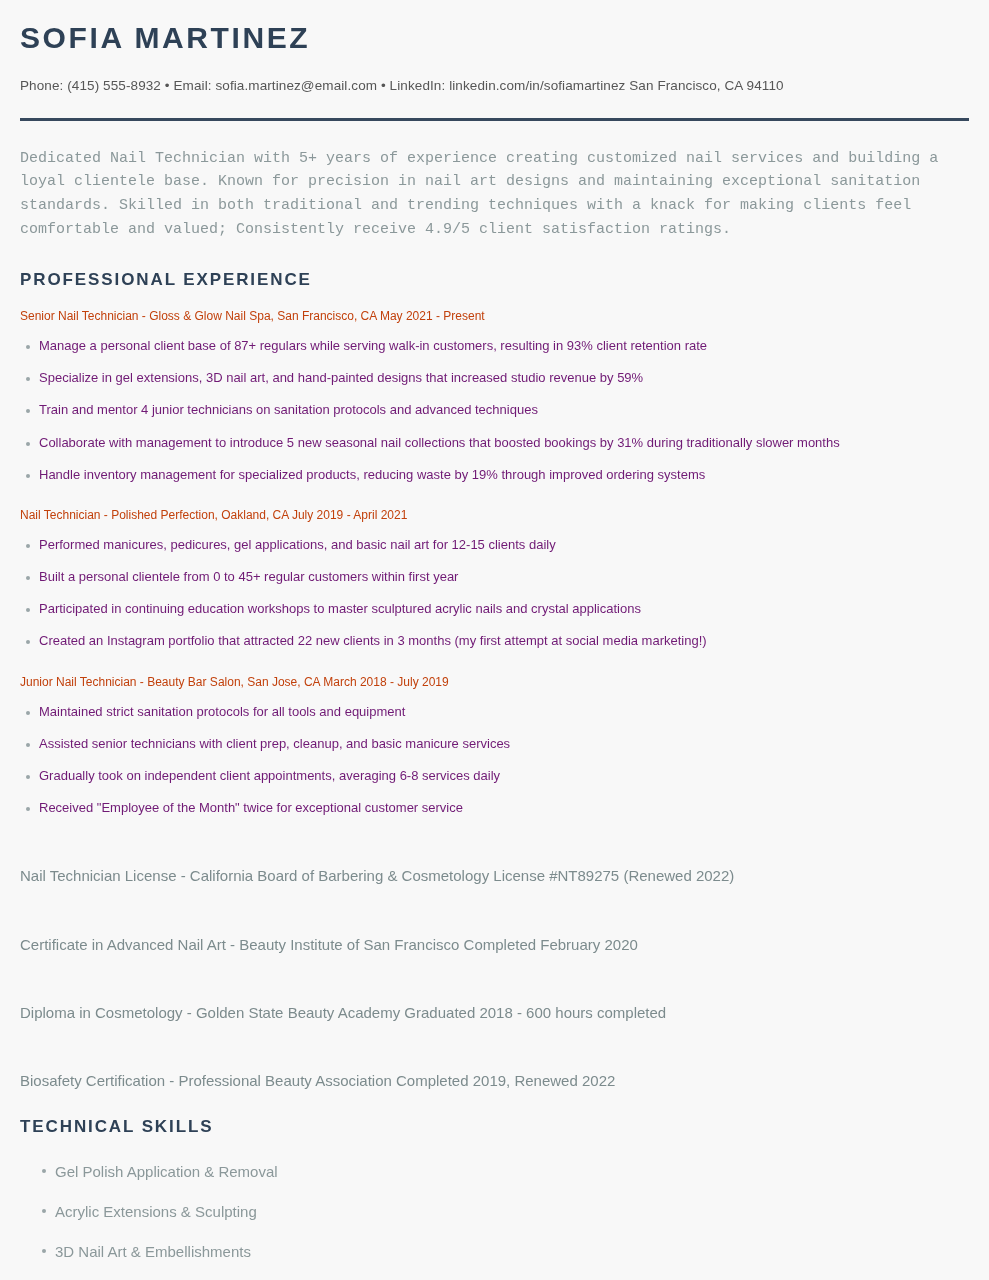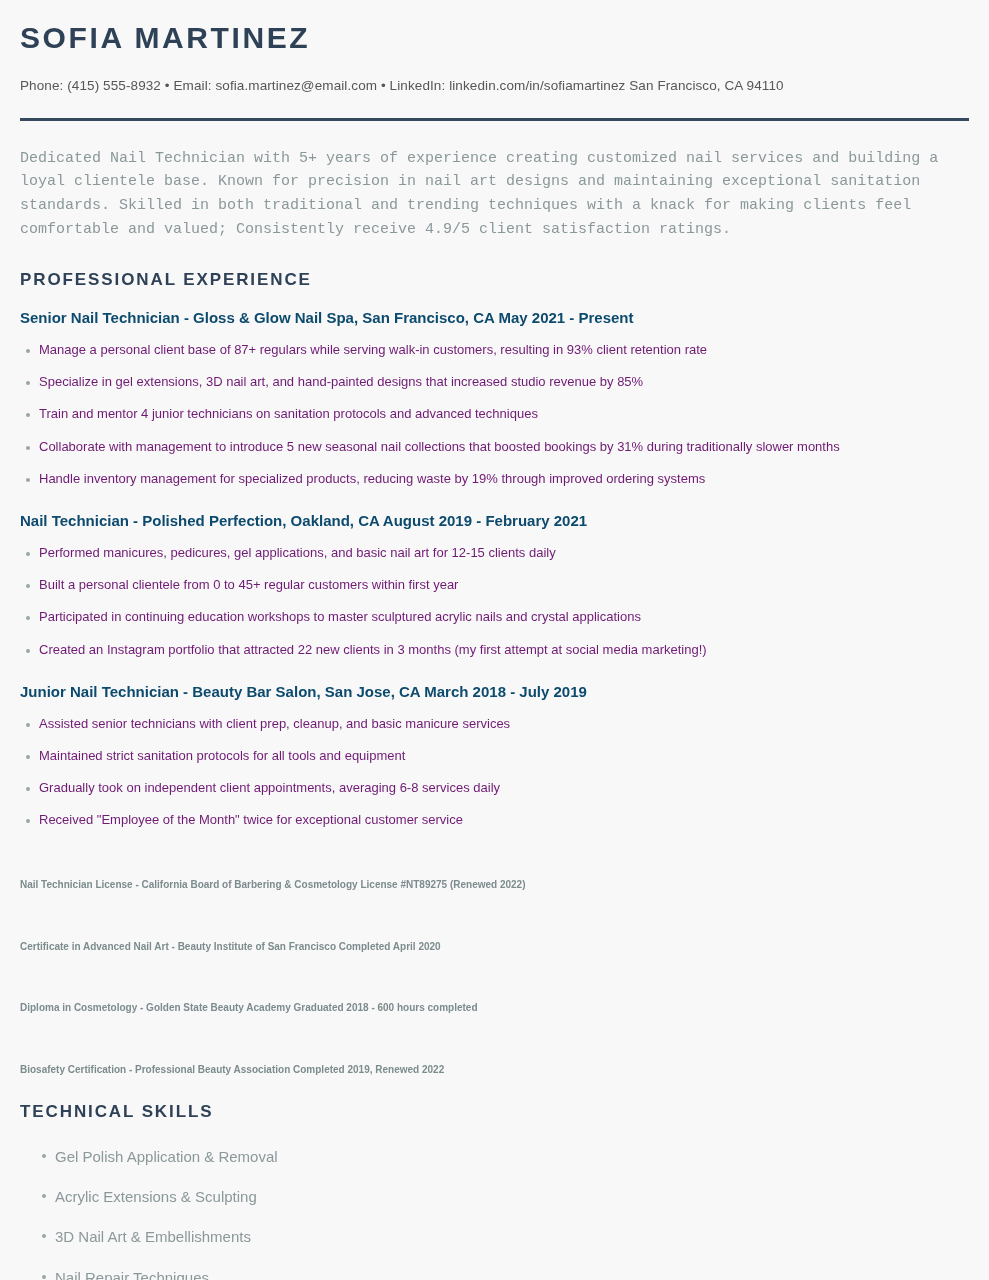--- a/index.html
+++ b/index.html
@@ -60,23 +60,23 @@
     font-weight: bold;
     letter-spacing: 1.9px;
     color: #2e4156;
     margin: 0 0 18px 0;
     line-height: 1.2;
   }
   .section { margin-bottom: 26px; }
 
   
   .job-heading {
-    font-size: 15px;
-    font-weight: bold;
-    color: #0c4a6e;
+    font-size: 12px;
+    font-weight: normal;
+    color: #c2410c;
     margin: 0 0 12px 0;
     line-height: 1.35;
   }
   .job-heading.spaced { margin-top: 22px; }
 
   ul.bullets {
     list-style: none;
     margin: 0 0 0 0;
     padding: 0;
   }
@@ -96,22 +96,22 @@
     left: 6px;
     top: 9px;
     width: 4px;
     height: 4px;
     border-radius: 50%;
     background: #9aa6a8;
   }
 
   
   .edu-entry {
-    font-size: 10px;
-    font-weight: bold;
+    font-size: 15px;
+    font-weight: normal;
     color: #7c8b8d;
     line-height: 1.35;
     margin-bottom: 14px;
     margin-top: 48px;
   }
 
   
   ul.skills {
     list-style: none;
     margin: 16px;
@@ -151,51 +151,51 @@
 
   <p class="summary">Dedicated Nail Technician with 5+ years of experience creating customized nail services and building a loyal clientele base. Known for precision in nail art designs and maintaining exceptional sanitation standards. Skilled in both traditional and trending techniques with a knack for making clients feel comfortable and valued; Consistently receive 4.9/5 client satisfaction ratings.</p>
 
   <div class="section experience-section">
     <h2 class="section-title">PROFESSIONAL EXPERIENCE</h2>
 
     <div>
       <div class="job-heading">Senior Nail Technician - Gloss &amp; Glow Nail Spa, San Francisco, CA May 2021 - Present</div>
       <ul class="bullets">
         <li>Manage a personal client base of 87+ regulars while serving walk-in customers, resulting in 93% client retention rate</li>
-        <li>Specialize in gel extensions, 3D nail art, and hand-painted designs that increased studio revenue by 85%</li>
+        <li>Specialize in gel extensions, 3D nail art, and hand-painted designs that increased studio revenue by 59%</li>
         <li>Train and mentor 4 junior technicians on sanitation protocols and advanced techniques</li>
         <li>Collaborate with management to introduce 5 new seasonal nail collections that boosted bookings by 31% during traditionally slower months</li>
         <li>Handle inventory management for specialized products, reducing waste by 19% through improved ordering systems</li>
       </ul>
     </div>
 
     <div>
-      <div class="job-heading spaced">Nail Technician - Polished Perfection, Oakland, CA August 2019 - February 2021</div>
+      <div class="job-heading spaced">Nail Technician - Polished Perfection, Oakland, CA July 2019 - April 2021</div>
       <ul class="bullets">
         <li>Performed manicures, pedicures, gel applications, and basic nail art for 12-15 clients daily</li>
         <li>Built a personal clientele from 0 to 45+ regular customers within first year</li>
         <li>Participated in continuing education workshops to master sculptured acrylic nails and crystal applications</li>
         <li>Created an Instagram portfolio that attracted 22 new clients in 3 months (my first attempt at social media marketing!)</li>
       </ul>
     </div>
 
     <div>
       <div class="job-heading spaced">Junior Nail Technician - Beauty Bar Salon, San Jose, CA March 2018 - July 2019</div>
       <ul class="bullets">
+        <li>Maintained strict sanitation protocols for all tools and equipment</li>
         <li>Assisted senior technicians with client prep, cleanup, and basic manicure services</li>
-        <li>Maintained strict sanitation protocols for all tools and equipment</li>
         <li>Gradually took on independent client appointments, averaging 6-8 services daily</li>
         <li>Received "Employee of the Month" twice for exceptional customer service</li>
       </ul>
     </div>
   </div>
 
   <div class="section edu-section">
     <div class="edu-entry">Nail Technician License - California Board of Barbering &amp; Cosmetology License #NT89275 (Renewed 2022)</div>
-    <div class="edu-entry">Certificate in Advanced Nail Art - Beauty Institute of San Francisco Completed April 2020</div>
+    <div class="edu-entry">Certificate in Advanced Nail Art - Beauty Institute of San Francisco Completed February 2020</div>
     <div class="edu-entry">Diploma in Cosmetology - Golden State Beauty Academy Graduated 2018 - 600 hours completed</div>
     <div class="edu-entry">Biosafety Certification - Professional Beauty Association Completed 2019, Renewed 2022</div>
   </div>
 
   <div class="section skills-section">
     <h2 class="section-title">TECHNICAL SKILLS</h2>
     <ul class="skills">
       <li>Gel Polish Application &amp; Removal</li>
       <li>Acrylic Extensions &amp; Sculpting</li>
       <li>3D Nail Art &amp; Embellishments</li>

